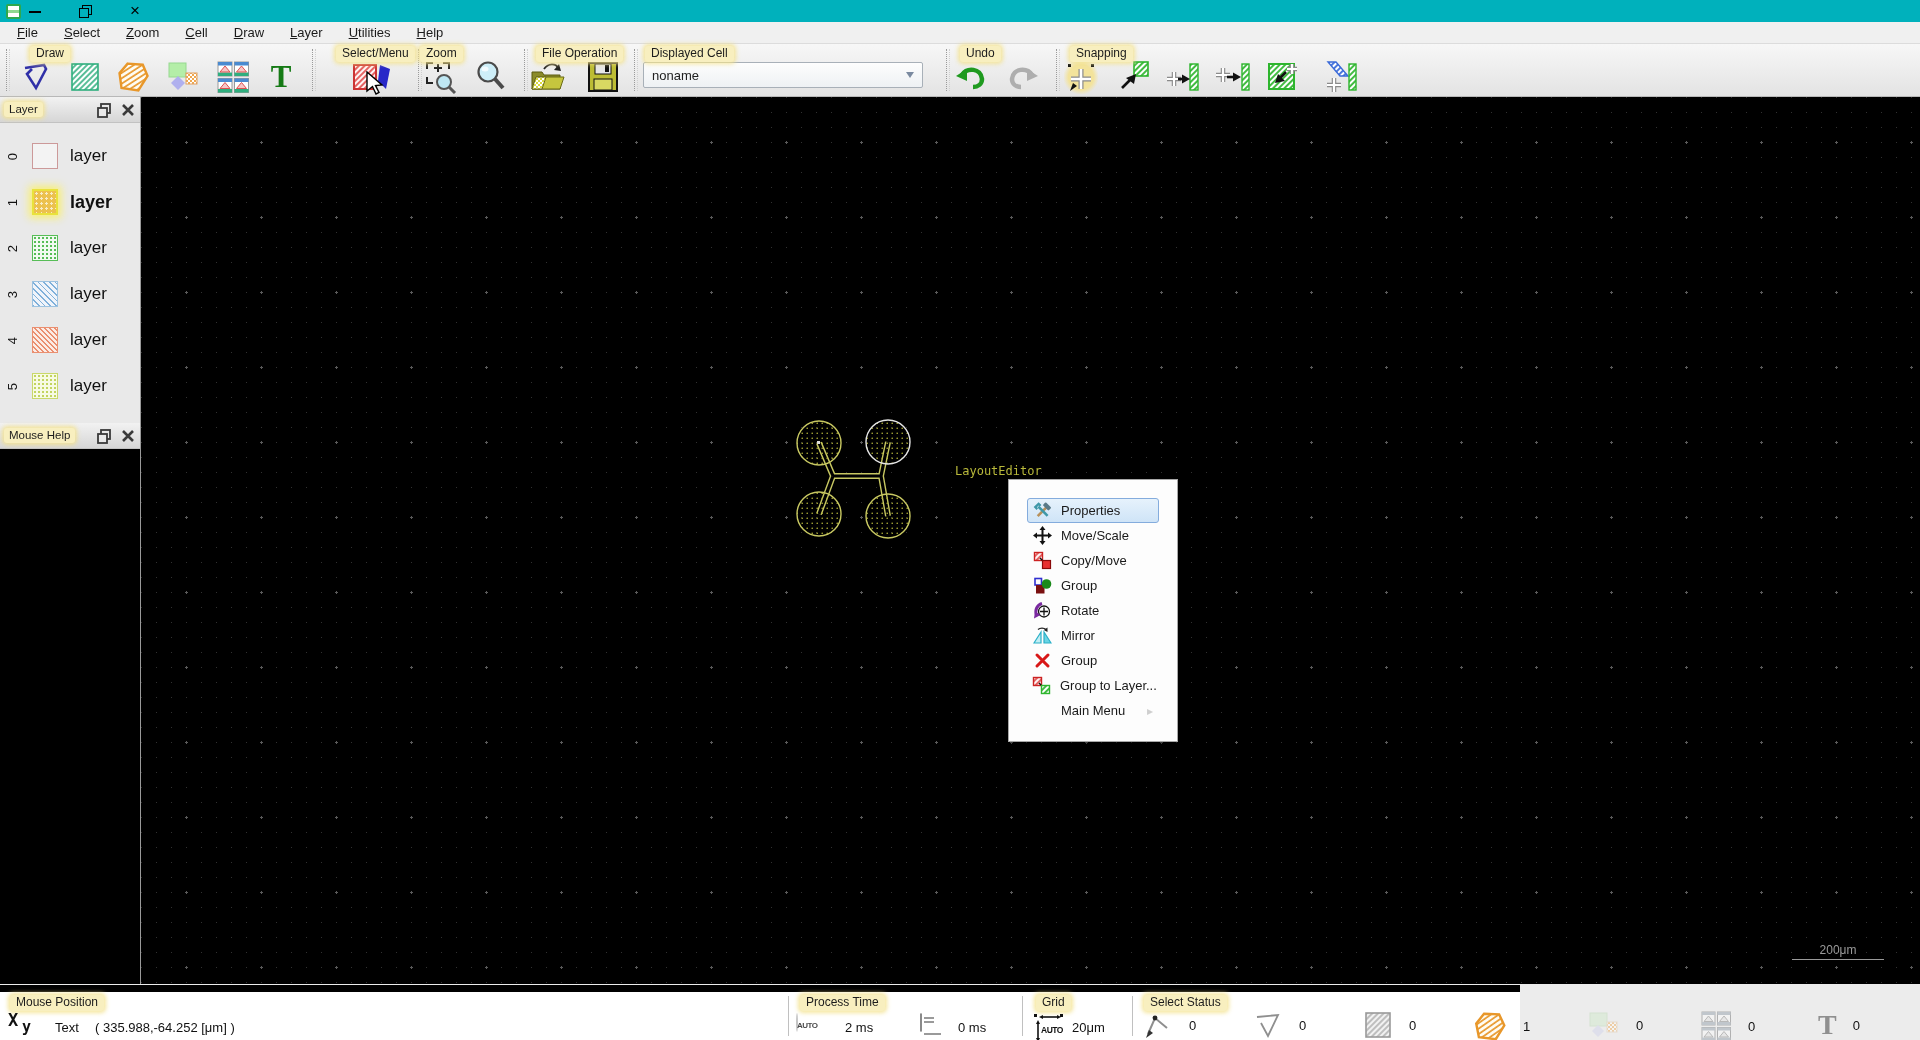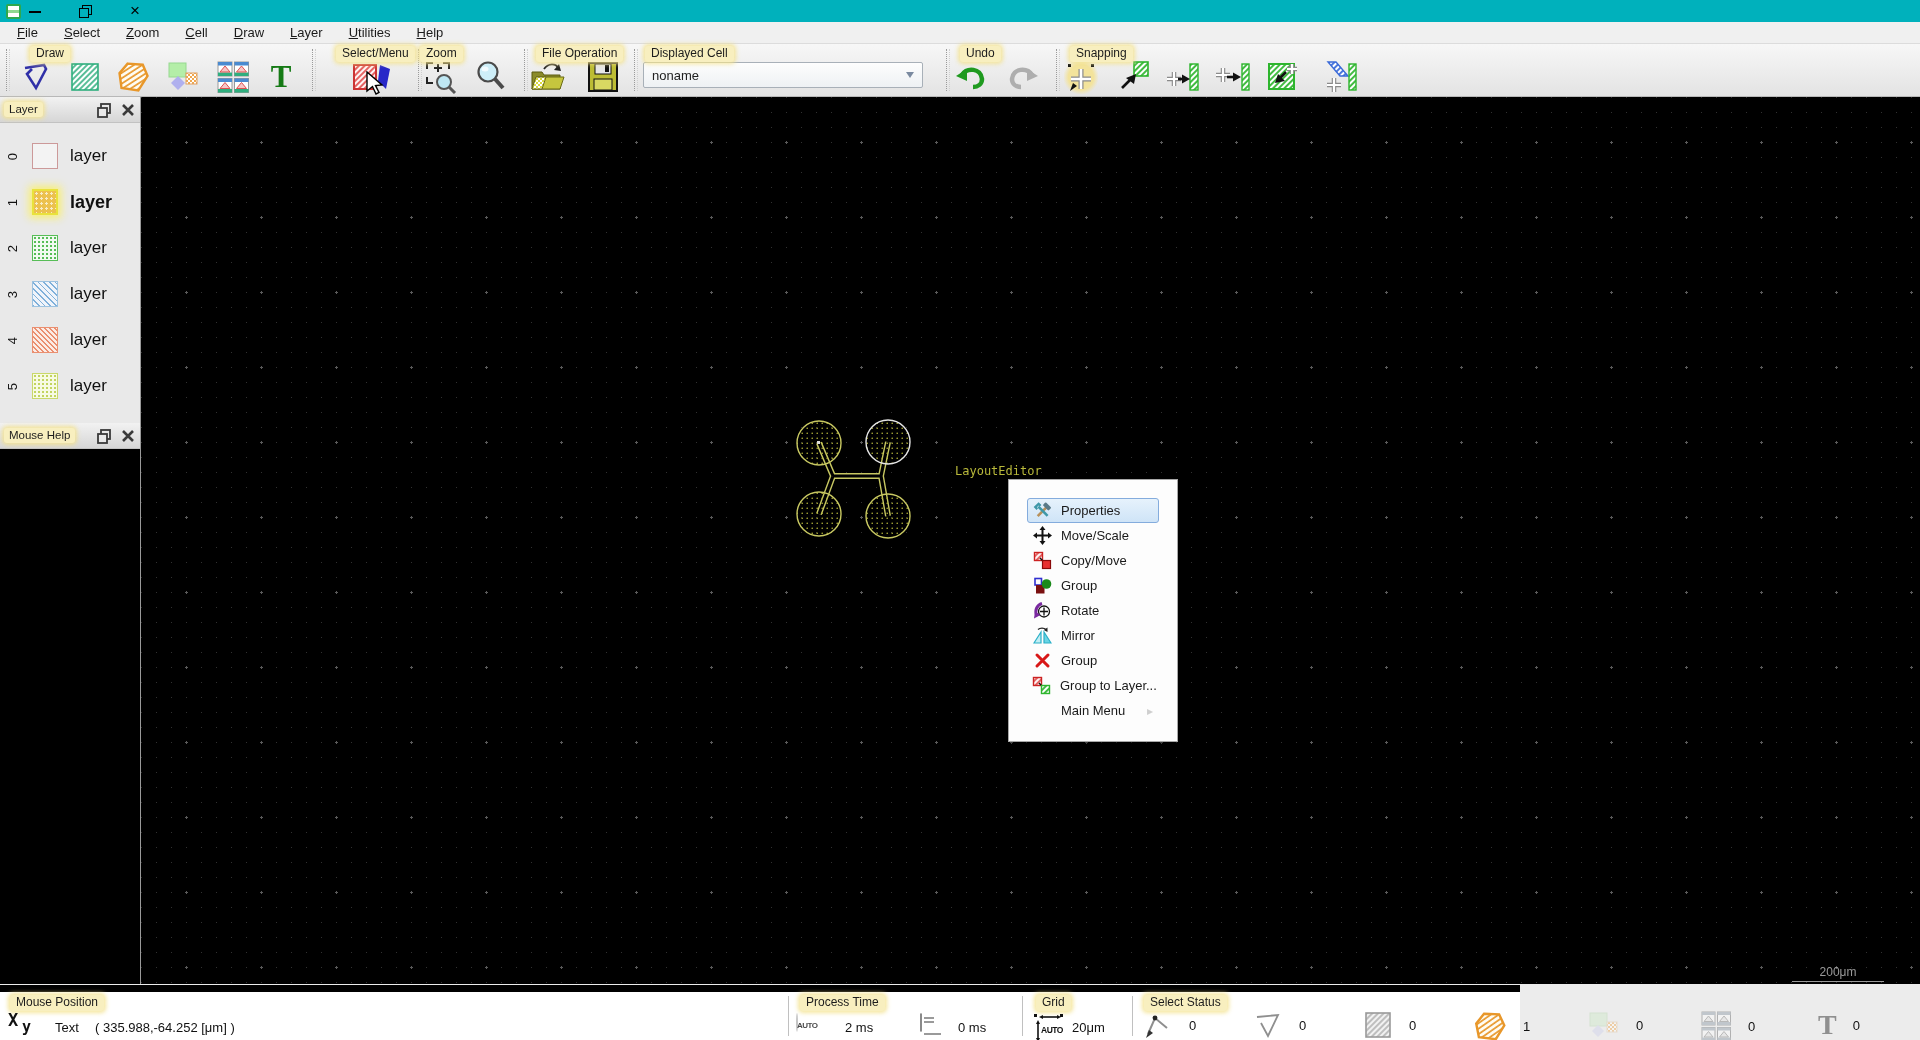--- a/index.html
+++ b/index.html
@@ -55,21 +55,21 @@
   .sw2 { background:#f2faf2; background-image:radial-gradient(circle,#57bd57 .9px,rgba(0,0,0,0) 1.1px); background-size:4px 4px; border-color:#57bd57; }
   .sw3 { background:#f0f4fa; background-image:repeating-linear-gradient(45deg,#7fb0da 0 1px,rgba(0,0,0,0) 1px 4px); border-color:#9cc2e0; }
   .sw4 { background:repeating-linear-gradient(45deg,#ea8f70 0 1.2px,#fbece6 1.2px 3.5px); border-color:#ea8f70; }
   .sw5 { background:#f7fae4; background-image:radial-gradient(circle,#c3d45f .9px,rgba(0,0,0,0) 1.1px); background-size:4px 4px; border-color:#c9d86a; }
   .mousehelp-body { flex:1; background:#000; }
 
   .canvas { position:absolute; left:141px; top:0; right:0; bottom:0; background:#000;
             background-image:radial-gradient(circle,#5a5a5a 1px,rgba(0,0,0,0) 1.4px),radial-gradient(circle,#313131 .8px,rgba(0,0,0,0) 1px);
             background-size:75px 75px,15px 15px; background-position:8px 8px,8px 8px; }
   .cell-label { position:absolute; left:814px; top:367px; font-family:"DejaVu Sans Mono",monospace; font-size:12px; color:#b9b93a; }
-  .scalebar { position:absolute; right:36px; bottom:2px; width:92px; text-align:center; color:#9a9a9a; font-size:12px; border-bottom:1px solid #9a9a9a; padding-bottom:2px; }
+  .scalebar { position:absolute; right:36px; bottom:24px; width:92px; text-align:center; color:#9a9a9a; font-size:12px; border-bottom:1px solid #9a9a9a; padding-bottom:2px; }
 
   
   .ctxmenu { position:absolute; left:1008px; top:479px; width:170px; background:#fdfdfd; border:1px solid #a8a8a8;
              box-shadow:2px 2px 5px rgba(0,0,0,.45); padding:18px; z-index:100; }
   .cm-item { height:25px; display:flex; align-items:center; padding:0 4px; position:relative; border:1px solid transparent; border-radius:3px; }
   .cm-item.selected { background:linear-gradient(#e6f2fc,#cfe4f7); border-color:#84acdd; }
   .cm-ico { width:20px; height:18px; margin-right:9px; display:flex; align-items:center; justify-content:center; }
   .cm-label { font-size:13px; color:#1a1a1a; white-space:nowrap; }
   .cm-arrow { position:absolute; right:5px; color:#cfcfcf; font-size:12px; }
 

